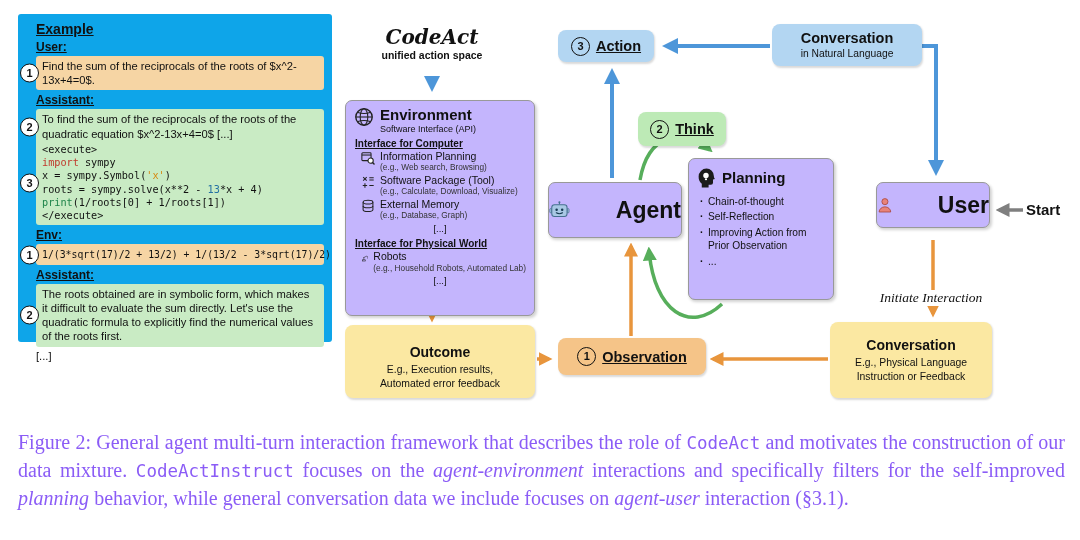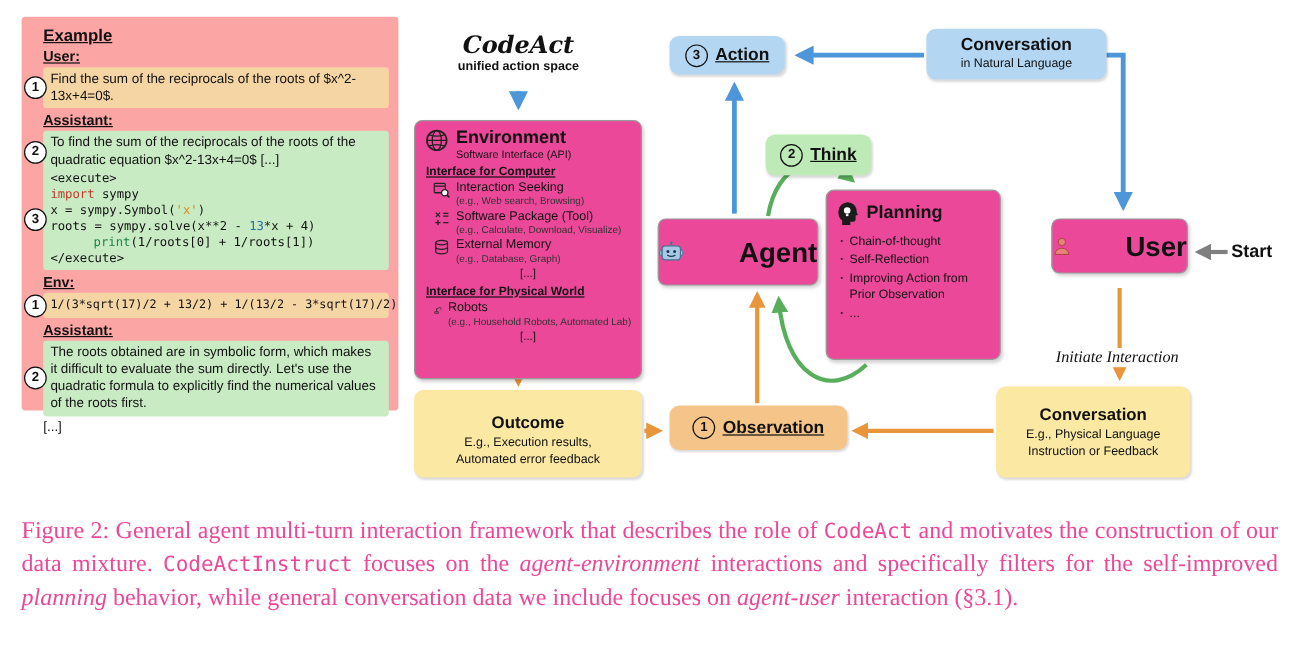--- a/index.html
+++ b/index.html
@@ -1,37 +1,37 @@
 <!DOCTYPE html>
 <html><head>
 <meta charset="utf-8">
 <style>
   html,body{margin:0;padding:0;background:#fff;}
   .stage{position:relative;width:1080px;height:540px;background:#fff;overflow:hidden;font-family:"Liberation Sans",sans-serif;color:#111;}
   svg.arrows{position:absolute;left:0;top:0;z-index:0;}
   .abs{position:absolute;box-sizing:border-box;z-index:1;}
 
   
-  .panel{left:18px;top:14px;width:314px;height:328px;background:#fca5a5;border-radius:3px;padding:7px 8px 4px 18px;}
+  .panel{left:18px;top:14px;width:314px;height:328px;background:#0ea5e9;border-radius:3px;padding:7px 8px 4px 18px;}
   .ex-title{font-weight:700;text-decoration:underline;font-size:14px;margin:0 0 2px 0;}
   .role{font-weight:700;text-decoration:underline;font-size:12px;margin:3px 0 2px 0;}
   .hl{position:relative;border-radius:3px;padding:3px 6px;font-size:11.2px;line-height:1.27;}
   .hl.orange{background:#F6D5A4;}
   .hl.green{background:#C9EBC4;}
   .num-circle{display:inline-flex;width:17px;height:17px;border:1.7px solid #111;border-radius:50%;align-items:center;justify-content:center;font-size:11px;font-weight:700;flex:0 0 auto;line-height:1;background:transparent;}
   .pm{position:absolute;left:-16px;top:50%;transform:translateY(-50%);background:#fff;}
   .sub{position:relative;}
   .sub .pm{left:-22px;}
   .codeblk{font-family:"DejaVu Sans Mono",monospace;font-size:10.2px;line-height:1.3;white-space:pre;margin-top:2px;}
   .mono-small{font-family:"DejaVu Sans Mono",monospace;font-size:9.8px;white-space:nowrap;}
-  .kw{color:#C0392B;} .str{color:#D68910;} .num{color:#2471A3;} .fn{color:#1E8449;margin-left:36px;}
+  .kw{color:#C0392B;} .str{color:#D68910;} .num{color:#2471A3;} .fn{color:#1E8449;}
   .ellip{font-size:11.2px;margin-top:3px;}
 
   
-  .wbox{background:#ec4899;border:1.2px solid #999;border-radius:7px;box-shadow:1.5px 2px 3px rgba(0,0,0,.18);}
+  .wbox{background:#c4b5fd;border:1.2px solid #999;border-radius:7px;box-shadow:1.5px 2px 3px rgba(0,0,0,.18);}
   .lblbox{display:flex;align-items:center;justify-content:center;gap:6px;font-weight:700;box-shadow:1px 1.5px 2px rgba(0,0,0,.15);}
   .lblbox .u{text-decoration:underline;}
   .action-box{left:558px;top:30px;width:96px;height:32px;background:#B3D6F2;border-radius:8px;font-size:14.5px;}
   .think-box{left:638px;top:112px;width:88px;height:34px;background:#BDEAB6;border-radius:8px;font-size:14.5px;}
   .obs-box{left:558px;top:338px;width:148px;height:37px;background:#F5C488;border-radius:8px;font-size:14.5px;}
 
   .codeact{left:364px;top:26px;width:136px;text-align:center;}
   .codeact .t{font-family:"DejaVu Serif",serif;font-style:italic;font-weight:700;font-size:20px;line-height:1.1;}
   .codeact .s{font-size:10.5px;font-weight:700;margin-top:1px;}
 
@@ -64,21 +64,21 @@
   .outcome .t{font-size:14px;font-weight:700;margin-bottom:3px;margin-top:12px;}
   .outcome .d{font-size:10.4px;line-height:1.3;text-align:center;}
   .convbot{left:830px;top:322px;width:162px;height:76px;background:#FBE8A2;border-radius:8px;display:flex;flex-direction:column;align-items:center;justify-content:center;box-shadow:1px 1.5px 2px rgba(0,0,0,.15);}
   .convbot .t{font-size:14px;font-weight:700;margin-bottom:3px;}
   .convbot .d{font-size:10.4px;line-height:1.3;text-align:center;}
 
   .start-lbl{left:1026px;top:201px;font-size:15px;font-weight:700;}
   .initiate-lbl{left:852px;top:290px;width:158px;text-align:center;font-family:"Liberation Serif",serif;font-style:italic;font-size:13.5px;background:#fff;}
 
   
-  .caption{left:18px;top:408px;width:1047px;font-family:"Liberation Serif",serif;font-size:20px;line-height:1.4;text-align:justify;color:#ec4899;}
+  .caption{left:18px;top:408px;width:1047px;font-family:"Liberation Serif",serif;font-size:20px;line-height:1.4;text-align:justify;color:#8b5cf6;}
   .seg-mono{font-family:"DejaVu Sans Mono",monospace;font-size:17.5px;}
   .seg-em{font-style:italic;}
 </style>
 </head>
 <body>
 
 <div class="stage">
 
   <svg class="arrows" width="1080" height="540">
     <defs>
@@ -173,21 +173,21 @@
     </div>
     <div class="env-sec">Interface for Computer</div>
     <div class="env-item">
       <svg width="14" height="14" viewBox="0 0 16 16">
         <rect x="1" y="2" width="10.5" height="9" rx="1" fill="none" stroke="#222" stroke-width="1.2"></rect>
         <line x1="1" y1="4.6" x2="11.5" y2="4.6" stroke="#222" stroke-width="1.2"></line>
         <circle cx="11" cy="11" r="3" fill="#fff" stroke="#222" stroke-width="1.2"></circle>
         <line x1="13.2" y1="13.2" x2="15.4" y2="15.4" stroke="#222" stroke-width="1.5"></line>
       </svg>
       <div>
-        <div class="nm">Interaction Seeking</div>
+        <div class="nm">Information Planning</div>
         <div class="dt">(e.g., Web search, Browsing)</div>
       </div>
     </div>
     <div class="env-item">
       <svg width="14" height="14" viewBox="0 0 16 16">
         <path d="M2.5 2.5 L6.5 6.5 M6.5 2.5 L2.5 6.5" stroke="#222" stroke-width="1.2" fill="none"></path>
         <path d="M9.5 3.2 H14.5 M9.5 5.8 H14.5" stroke="#222" stroke-width="1.2" fill="none"></path>
         <path d="M2 12 H7 M4.5 9.5 V14.5" stroke="#222" stroke-width="1.2" fill="none"></path>
         <path d="M9.5 12 H14.5" stroke="#222" stroke-width="1.2" fill="none"></path>
       </svg>

